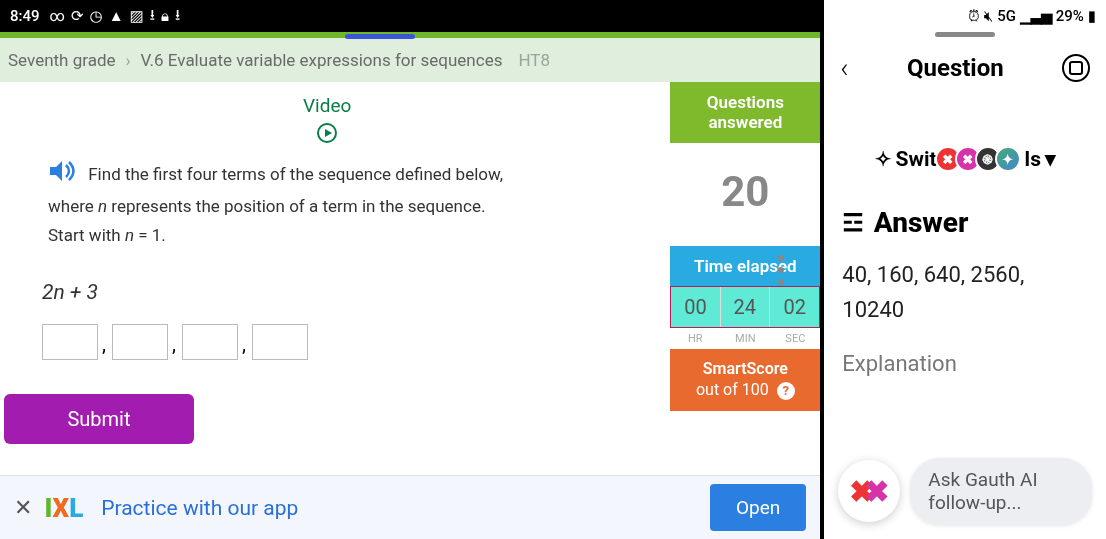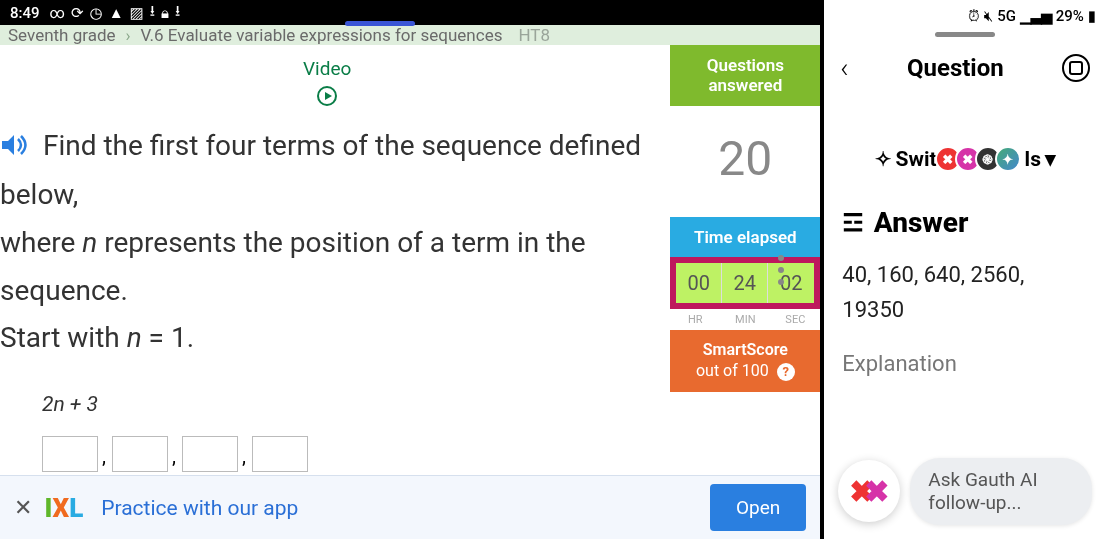--- a/index.html
+++ b/index.html
@@ -14,35 +14,35 @@
 .breadcrumb { height: 44px; background: #dfeedd; display: flex; align-items: center; padding: 0 8px; font-size: 17px; color: #6a6a6a; gap: 10px; position: relative; }
 .breadcrumb .code { color: #9aa59a; margin-left: 6px; }
 .breadcrumb .chevron { color: #8aa88a; }
 .breadcrumb .indicator { position: absolute; top: -4px; left: 345px; width: 70px; height: 5px; background: #3a55d6; border-radius: 3px; }
 
 .main-row { flex: 1; display: flex; }
 .question-area { flex: 1; padding: 0; position: relative; }
 .video-link { text-align: right; padding: 12px 16px 0 0; color: #0a7d47; font-size: 19px; display:flex; justify-content:flex-end; align-items:center; gap:6px;flex-direction:column;}
 .video-link .play { width:20px;height:20px;border:2px solid #0a7d47;border-radius:50%;display:inline-flex;align-items:center;justify-content:center;}
 .video-link .play::after{content:"";border-left:7px solid #0a7d47;border-top:4px solid transparent;border-bottom:4px solid transparent;margin-left:2px;}
-.prompt { padding: 16px 12px 0 0; font-size: 28px; color: #333; line-height: 1.7; }
+.prompt { padding: 16px 12px 0 0; font-size: 17px; color: #333; line-height: 1.7; margin-left: 48px; }
 .prompt .speaker { display:inline-block; vertical-align:middle; margin-right:6px;}
 .prompt em { font-style: italic; }
 .expr { padding: 30px 0 0 42px; font-size: 21px; font-style: italic; color: #333; }
 .inputs { padding: 20px 0 0 42px; display:flex; gap:0; align-items:flex-end;}
 .inputs input { width: 56px; height: 36px; border: 1px solid #bbb; font-size:16px; text-align:center;}
 .inputs .comma { padding: 0 6px 4px 4px; font-size:20px; }
 .submit-btn { margin: 34px 0 0 4px; width: 190px; height: 50px; background: #a21caf; color:#fff; border:none; border-radius:6px; font-size:20px; cursor:pointer;}
 
 .stats-col { width: 150px; display:flex; flex-direction:column; }
 .stats-box { text-align:center; }
 .q-ans-h { background:#7fba2d; color:#fff; padding:10px 6px; font-size:17px; font-weight:600; line-height:1.2;}
-.q-ans-v { background:#fff; color:#888; font-size:48px; font-weight:400; padding: 24px 0 30px 0;}
+.q-ans-v { background:#fff; color:#888; font-size:42px; font-weight:700; padding: 24px 0 30px 0;}
 .time-h { background:#29abe2; color:#fff; padding:10px 6px; font-size:17px; font-weight:600; line-height:1.2;}
-.time-grid { display:grid; grid-template-columns:1fr 1fr 1fr; background:#bef264; border:6px solid #be185d;}
+.time-grid { display:grid; grid-template-columns:1fr 1fr 1fr; background:#5eead4; border:1px solid #be185d;}
 .time-grid .cell { padding:8px 0; font-size:20px; color:#555; border-right:1px solid #ddd; text-align:center;}
 .time-grid .cell:last-child{border-right:none;}
 .time-labels { display:grid; grid-template-columns:1fr 1fr 1fr; }
 .time-labels span { font-size:11px; color:#aaa; text-align:center; padding:4px 0;}
 .smart-h { background:#e86a2f; color:#fff; padding:10px 6px; font-size:16px; font-weight:600; line-height:1.3;}
 .smart-h .q { display:inline-block; width:18px;height:18px;background:#fff;color:#e86a2f;border-radius:50%;font-size:13px;font-weight:700;line-height:18px;margin-left:4px;}
 
 .bottom-bar { position:absolute; bottom:0; left:0; right:0; height:64px; background:#f3f7fd; border-top:1px solid #d6e0ee; display:flex; align-items:center; padding:0 14px; gap:12px;}
 .bottom-bar .x { font-size:22px; color:#555; }
 .bottom-bar .logo-i { color:#5fb72a; font-weight:900; font-size:26px;}
@@ -206,21 +206,21 @@
     </span>
     <span>ls</span>
     <span>▾</span>
   </div>
 
   <div class="answer-sec">
     <h2>
       <span class="icon">☲</span>
       <span>Answer</span>
     </h2>
-    <div class="answer-text">40, 160, 640, 2560, 19350</div>
+    <div class="answer-text">40, 160, 640, 2560, 10240</div>
   </div>
   <div class="expl">Explanation</div>
 
   <div class="fab-row">
     <div class="fab">
       <span class="xk"><span class="r">✖</span><span class="p" style="margin-left:-10px">✖</span></span>
     </div>
     <div class="ask-pill">Ask Gauth AI follow-up...</div>
   </div>
 </div>

